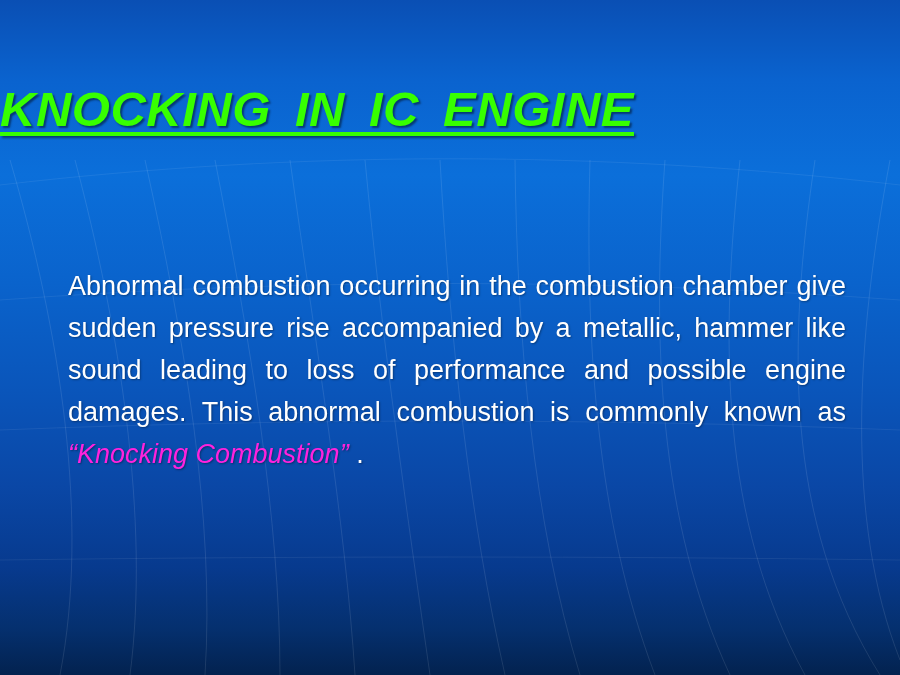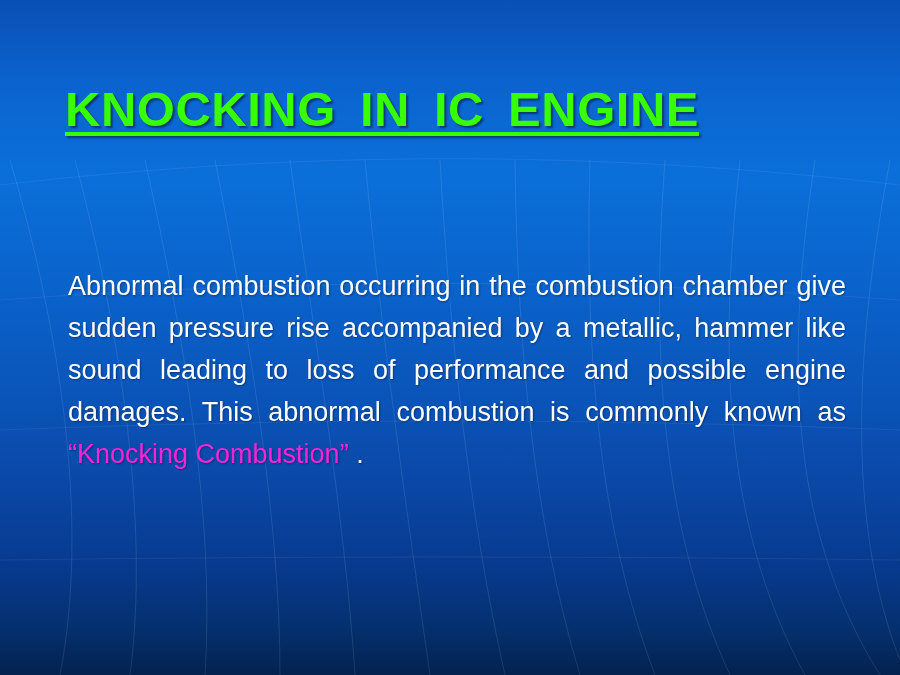--- a/index.html
+++ b/index.html
@@ -33,21 +33,22 @@
   .globe-lines {
     position: absolute;
     inset: 0;
     pointer-events: none;
   }
   .title-wrap {
     position: absolute;
     top: 48px;
     left: 0;
     width: 764px;
-    text-align: center;
+    text-align: left;
+    font-style: italic;
   }
   .slide-title {
     display: inline-block;
     color: #37ff00;
     font-size: 49px;
     font-weight: bold;
     letter-spacing: 0.5px;
     word-spacing: 10px;
     text-decoration: underline;
     text-underline-offset: 6px;
@@ -63,20 +64,21 @@
   .body-text {
     color: #ffffff;
     font-size: 27px;
     line-height: 42px;
     text-align: justify;
     text-justify: inter-word;
     text-shadow: 1px 1px 2px rgba(0,0,0,0.35);
   }
   .body-text .quote {
     color: #ff22dd;
+    font-style: italic;
   }
   .body-text .tail {
     color: #ffffff;
   }
 </style>
 </head>
 <body>
 
 <div class="slide">
 

